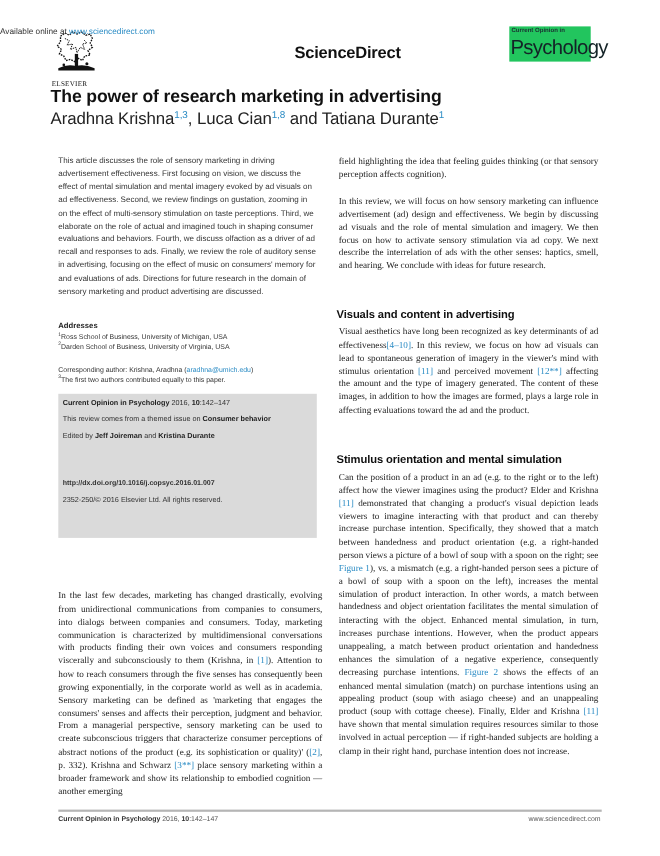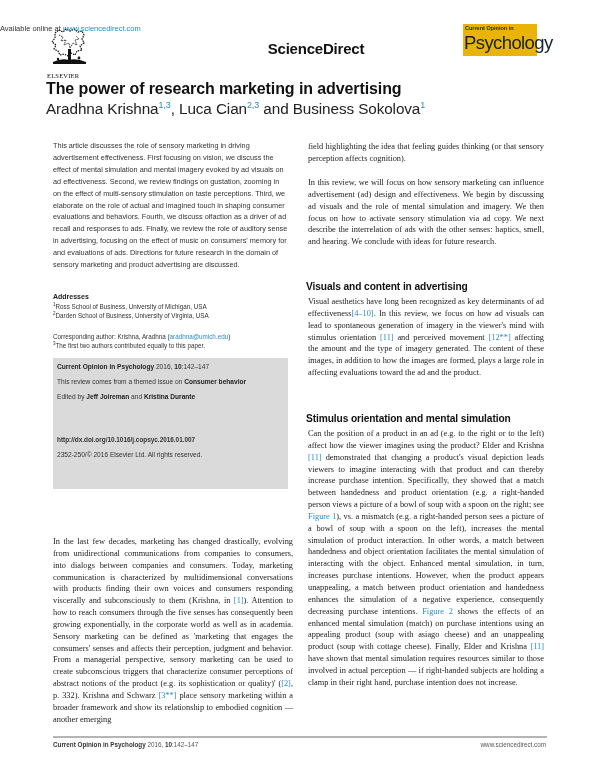--- a/index.html
+++ b/index.html
@@ -7,21 +7,21 @@
     .sans { font-family: "Liberation Sans", "DejaVu Sans", sans-serif; }
     .serif { font-family: "Liberation Serif", "DejaVu Serif", serif; }
     a, .link { color: #2a8bc4; text-decoration: none; }
 
     
     .elsevier-logo { position: absolute; left: 47px; top: 27px; width: 44px; height: 50px; }
     .elsevier-logo .tree { width: 40px; height: 40px; margin-left: 2px; }
     .elsevier-logo .word { font-family: "Liberation Serif", serif; font-size: 6.5px; letter-spacing: 0.2px; color: #111; margin-top: 1px; }
     .available { position: absolute; left: 0; width: 600px; top: 24px; text-align: left; font-size: 7.5px; color: #333; }
     .sd-title { position: absolute; left: 16px; width: 600px; top: 40px; text-align: center; font-size: 15px; font-weight: bold; color: #111; letter-spacing: -0.2px; }
-    .journal-badge { position: absolute; left: 463px; top: 24px; width: 74px; height: 32px; background: #eab308; }
+    .journal-badge { position: absolute; left: 463px; top: 24px; width: 74px; height: 32px; background: #22c55e; }
     .journal-badge .small { position: absolute; left: 2px; top: 1px; font-size: 5.5px; font-weight: bold; color: #1b2d31; }
     .journal-badge .big { position: absolute; left: 1px; top: 8px; font-size: 18.5px; color: #142327; letter-spacing: -0.6px; line-height: 22px; }
 
     .article-title { position: absolute; left: 46px; top: 80px; font-size: 16px; font-weight: bold; color: #111; letter-spacing: -0.1px; }
     .authors { position: absolute; left: 46px; top: 100px; font-size: 15.3px; color: #222; letter-spacing: -0.1px; }
     .authors sup { font-size: 9px; color: #2a8bc4; vertical-align: 6px; line-height: 0; }
 
     
     .abstract { position: absolute; left: 53px; top: 140px; width: 236px; font-size: 7.3px; line-height: 11.9px; color: #333; text-align: left; }
     .addresses { position: absolute; left: 53px; top: 293px; width: 236px; font-size: 6.3px; line-height: 8.8px; color: #333; }
@@ -69,21 +69,21 @@
 </div>
 <div class="sd-title sans">ScienceDirect</div>
 
 <div class="journal-badge sans">
   <div class="small">Current Opinion in</div>
   <div class="big">Psychology</div>
 </div>
 
 <div class="article-title sans">The power of research marketing in advertising</div>
 <div class="authors sans">
-  <span>Aradhna Krishna</span><sup>1,3</sup><span>, </span><span>Luca Cian</span><sup>2,3</sup><span> and </span><span>Business Sokolova</span><sup>1</sup>
+  <span>Aradhna Krishna</span><sup>1,3</sup><span>, </span><span>Luca Cian</span><sup>1,8</sup><span> and </span><span>Tatiana Durante</span><sup>1</sup>
 </div>
 
 <div class="abstract sans">This article discusses the role of sensory marketing in driving advertisement effectiveness. First focusing on vision, we discuss the effect of mental simulation and mental imagery evoked by ad visuals on ad effectiveness. Second, we review findings on gustation, zooming in on the effect of multi-sensory stimulation on taste perceptions. Third, we elaborate on the role of actual and imagined touch in shaping consumer evaluations and behaviors. Fourth, we discuss olfaction as a driver of ad recall and responses to ads. Finally, we review the role of auditory sense in advertising, focusing on the effect of music on consumers' memory for and evaluations of ads. Directions for future research in the domain of sensory marketing and product advertising are discussed.</div>
 
 <div class="addresses sans">
   <div class="head">Addresses</div>
   <div><sup>1</sup><span>Ross School of Business, University of Michigan, USA</span></div>
   <div><sup>2</sup><span>Darden School of Business, University of Virginia, USA</span></div>
 </div>
 

